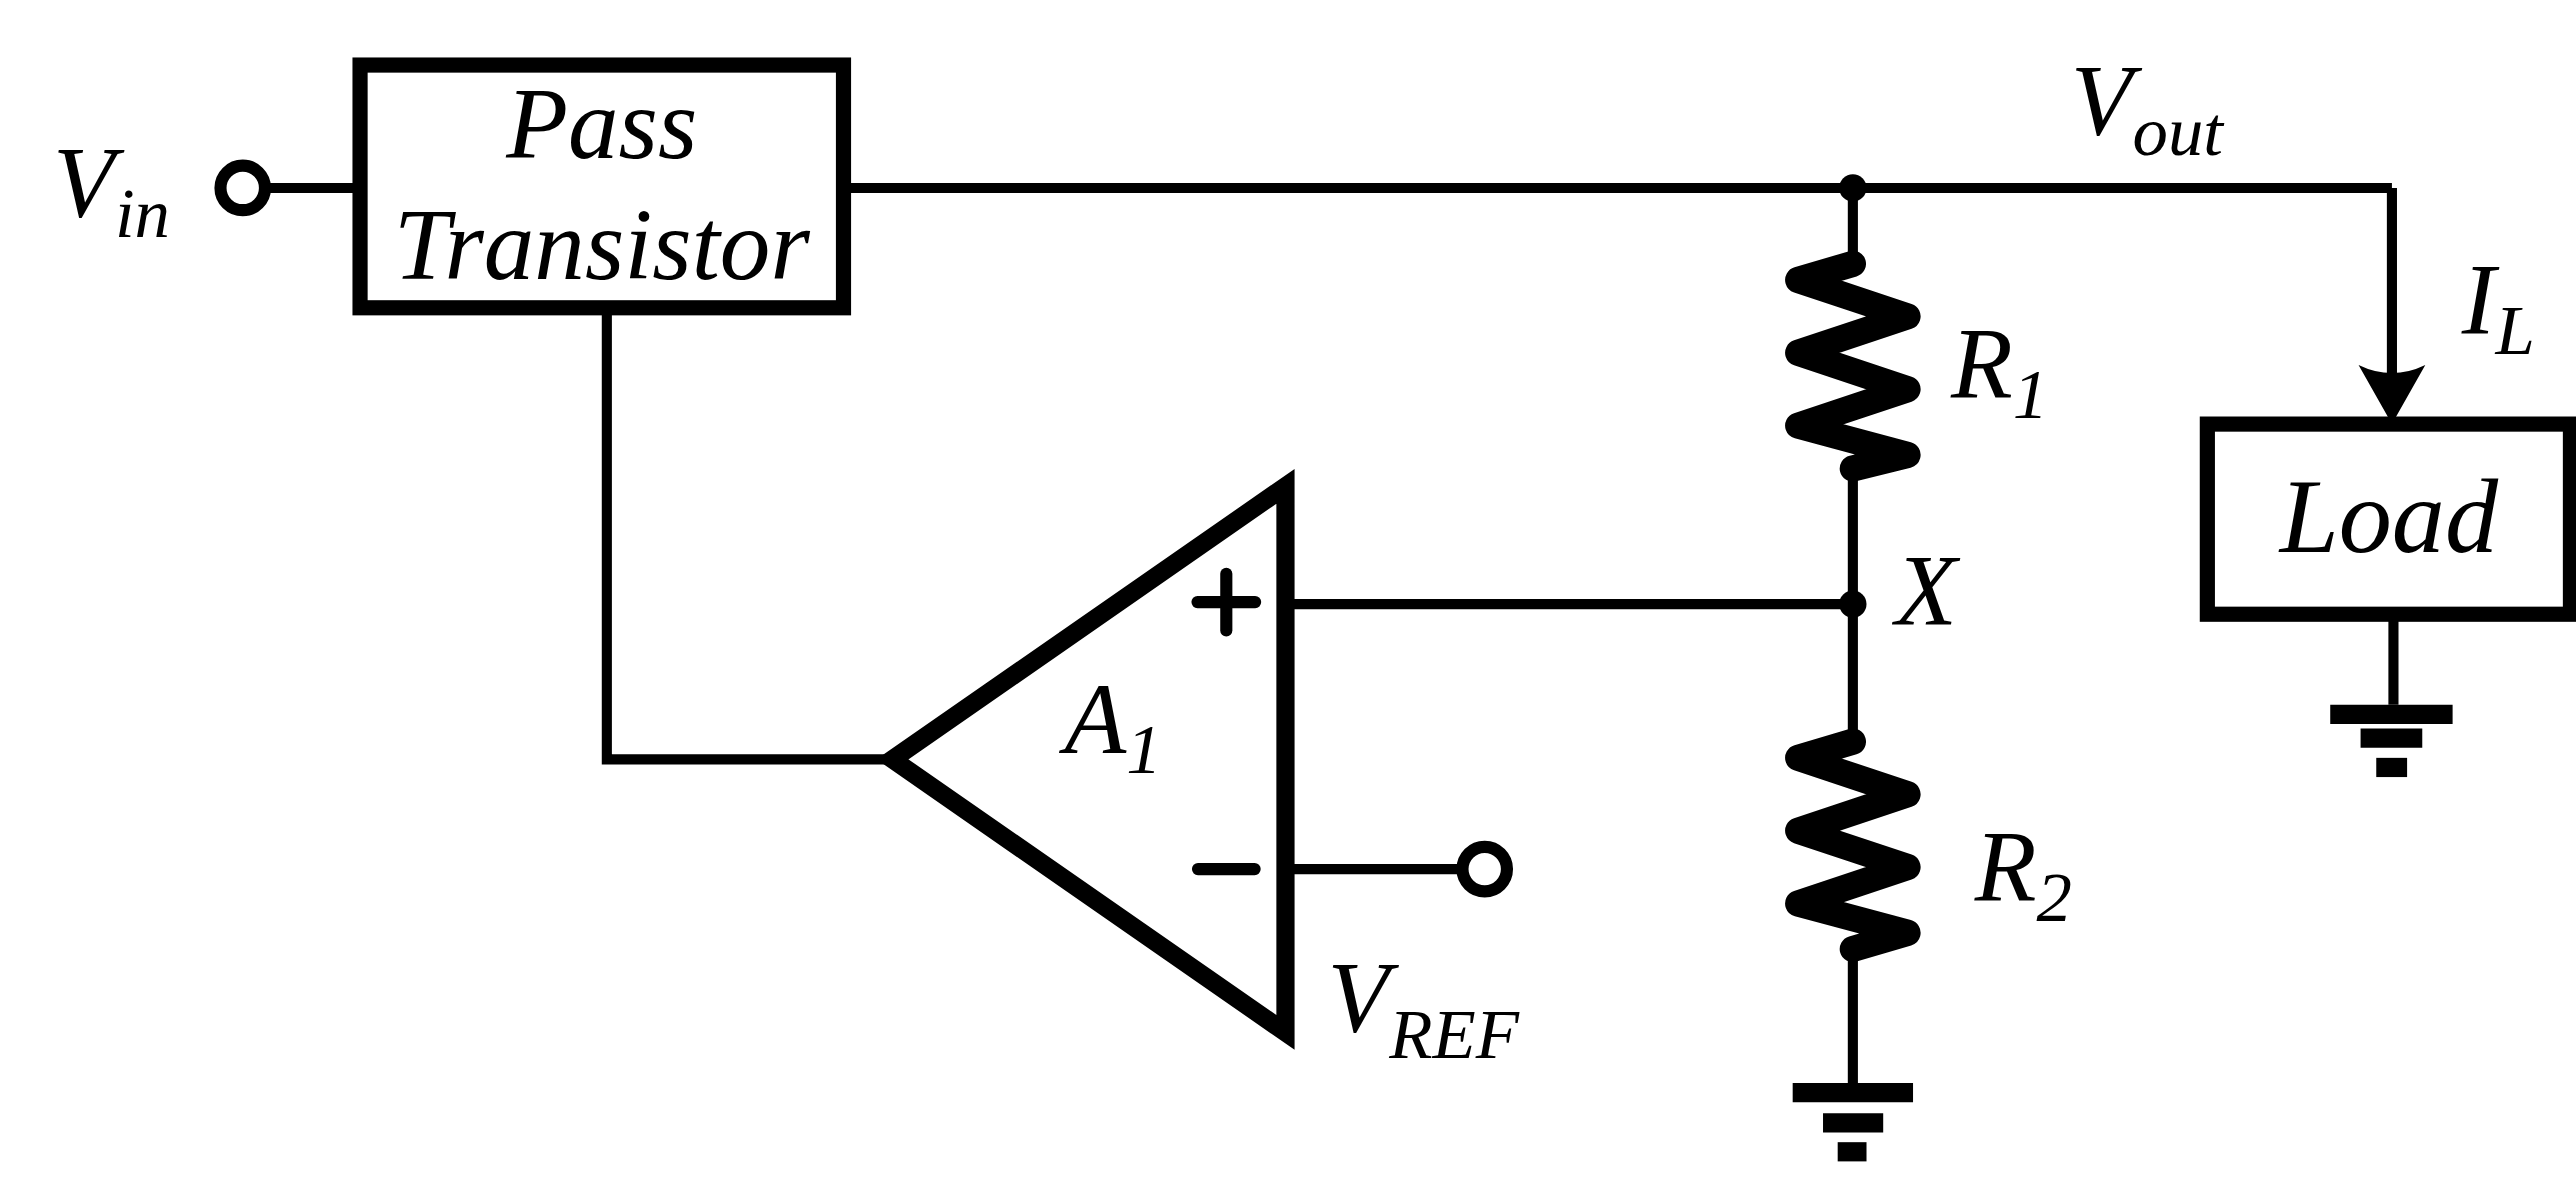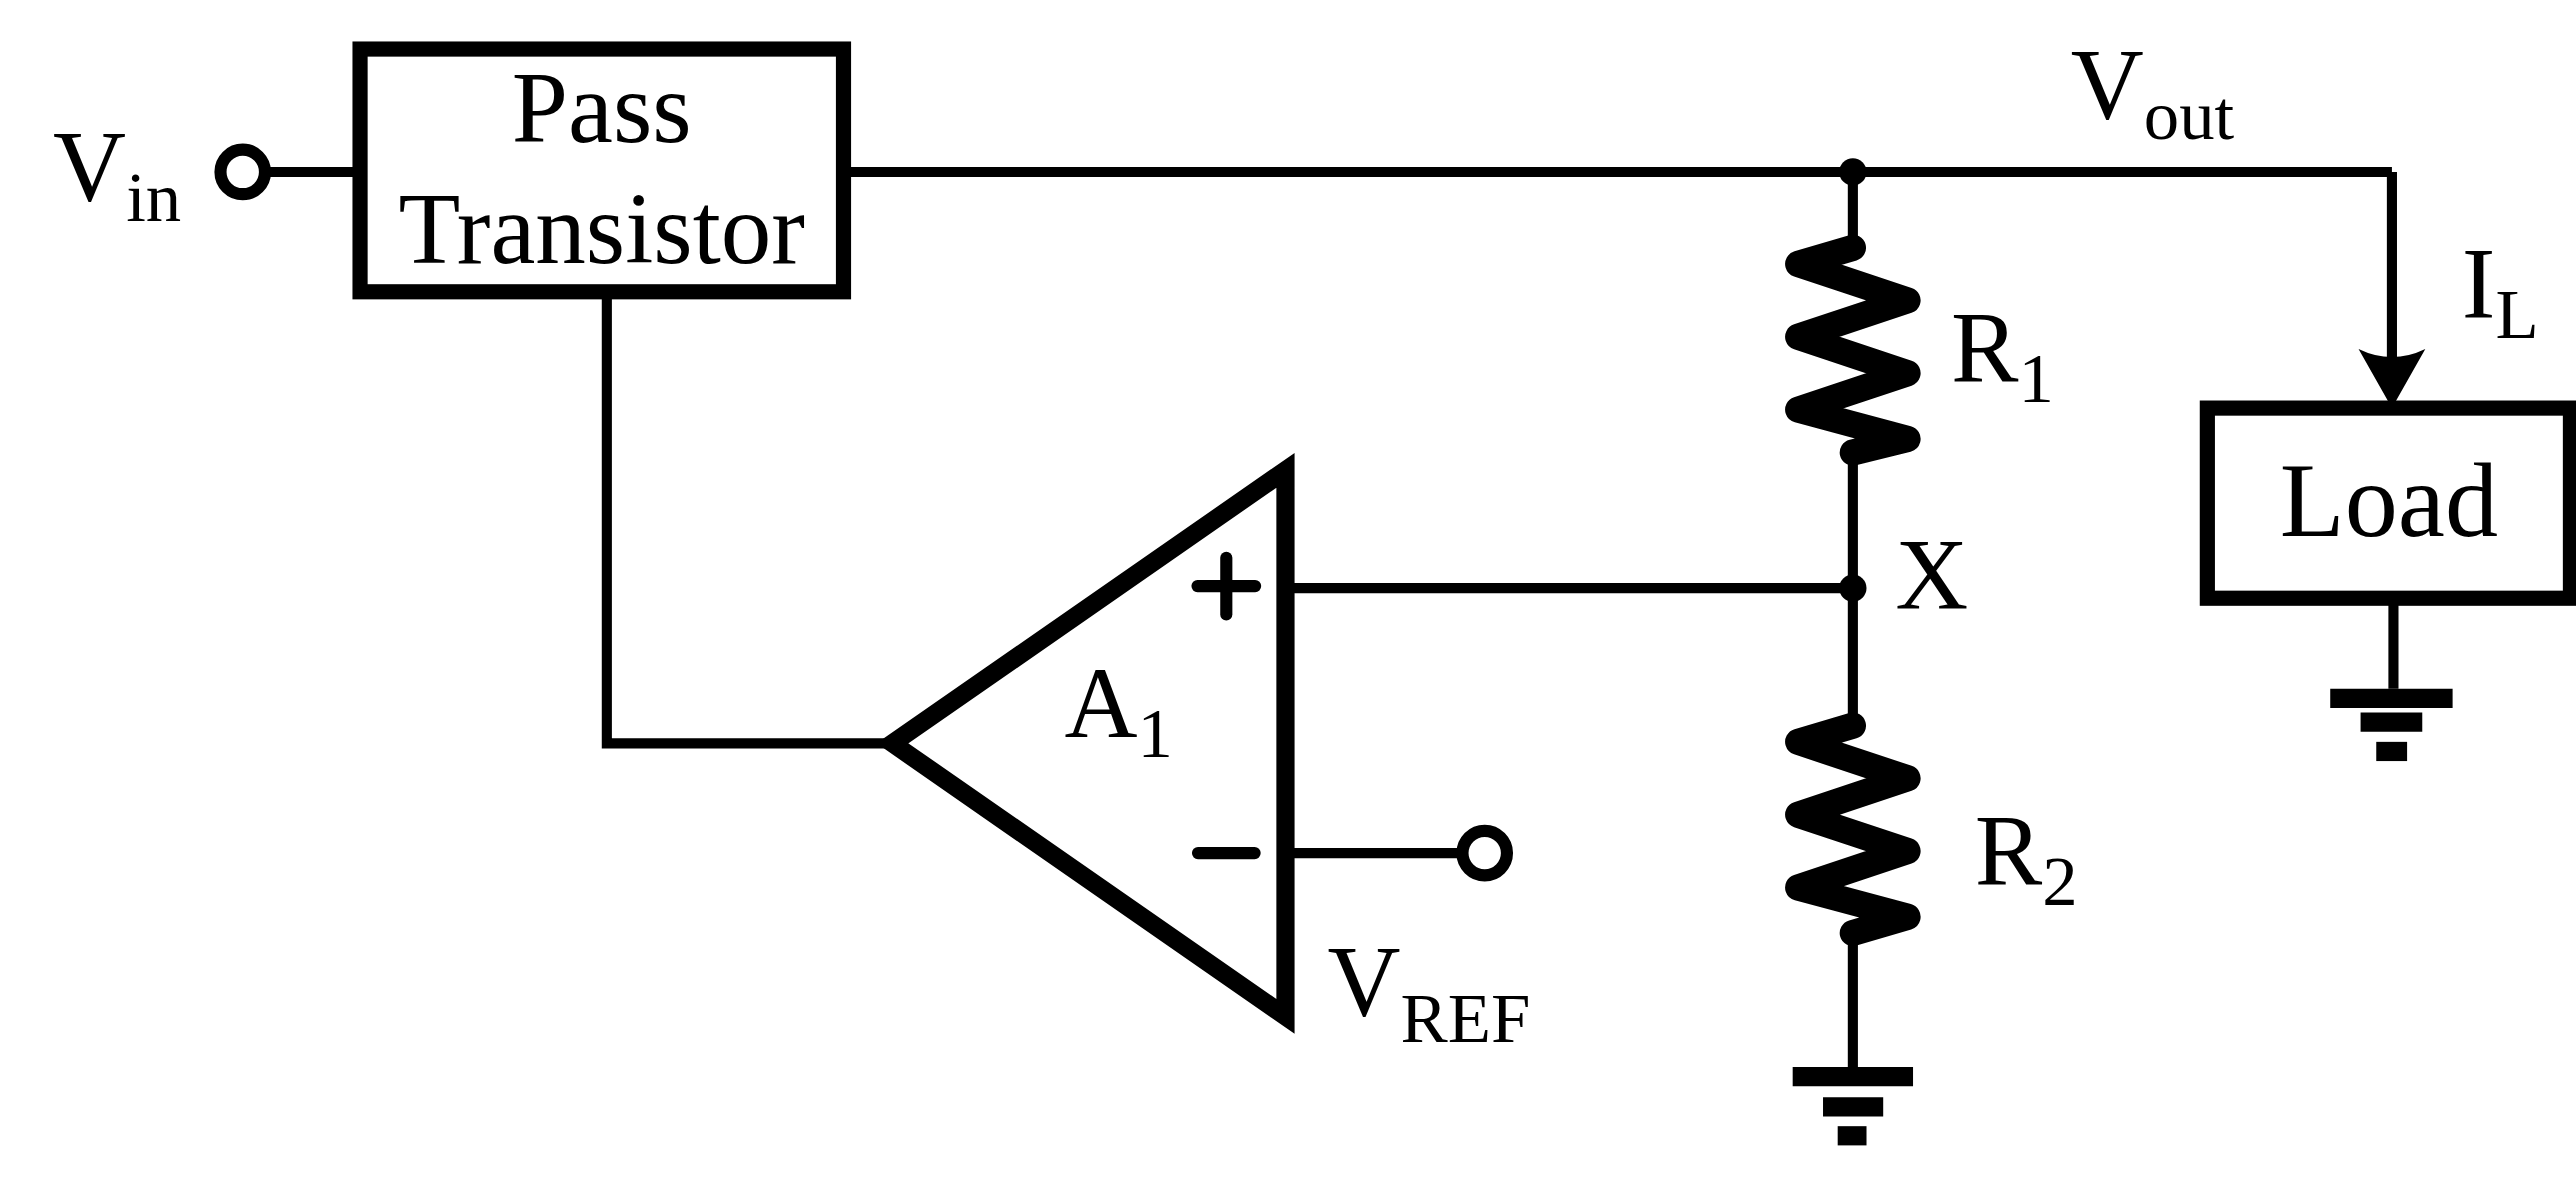--- a/index.html
+++ b/index.html
@@ -5,22 +5,23 @@
   html, body {
     margin: 0;
     padding: 0;
     background: #ffffff;
     font-family: "Liberation Serif", serif;
   }
   .canvas {
     width: 100%;
     max-width: 2624px;
     aspect-ratio: 5094 / 2300;
-    margin: 0 auto;
+    margin: 16px auto;
     background: #15803d;
+    font-style: italic;
   }
   svg { display: block; width: 100%; height: 100%; }
   .wire   { stroke: #000; stroke-width: 20; fill: none; }
   .thick  { stroke: #000; stroke-width: 30; fill: #fff; }
   .tri    { stroke: #000; stroke-width: 36; fill: #fff; stroke-linejoin: miter; }
   .res    { stroke: #000; stroke-width: 52; fill: none; stroke-linejoin: round; stroke-linecap: round; }
   .gnd    { stroke: #000; stroke-width: 38; fill: none; stroke-linecap: butt; }
   .term   { stroke: #000; stroke-width: 24; fill: #fff; }
   .dot    { fill: #000; stroke: none; }
   .sign   { stroke: #000; stroke-width: 24; stroke-linecap: round; fill: none; }

